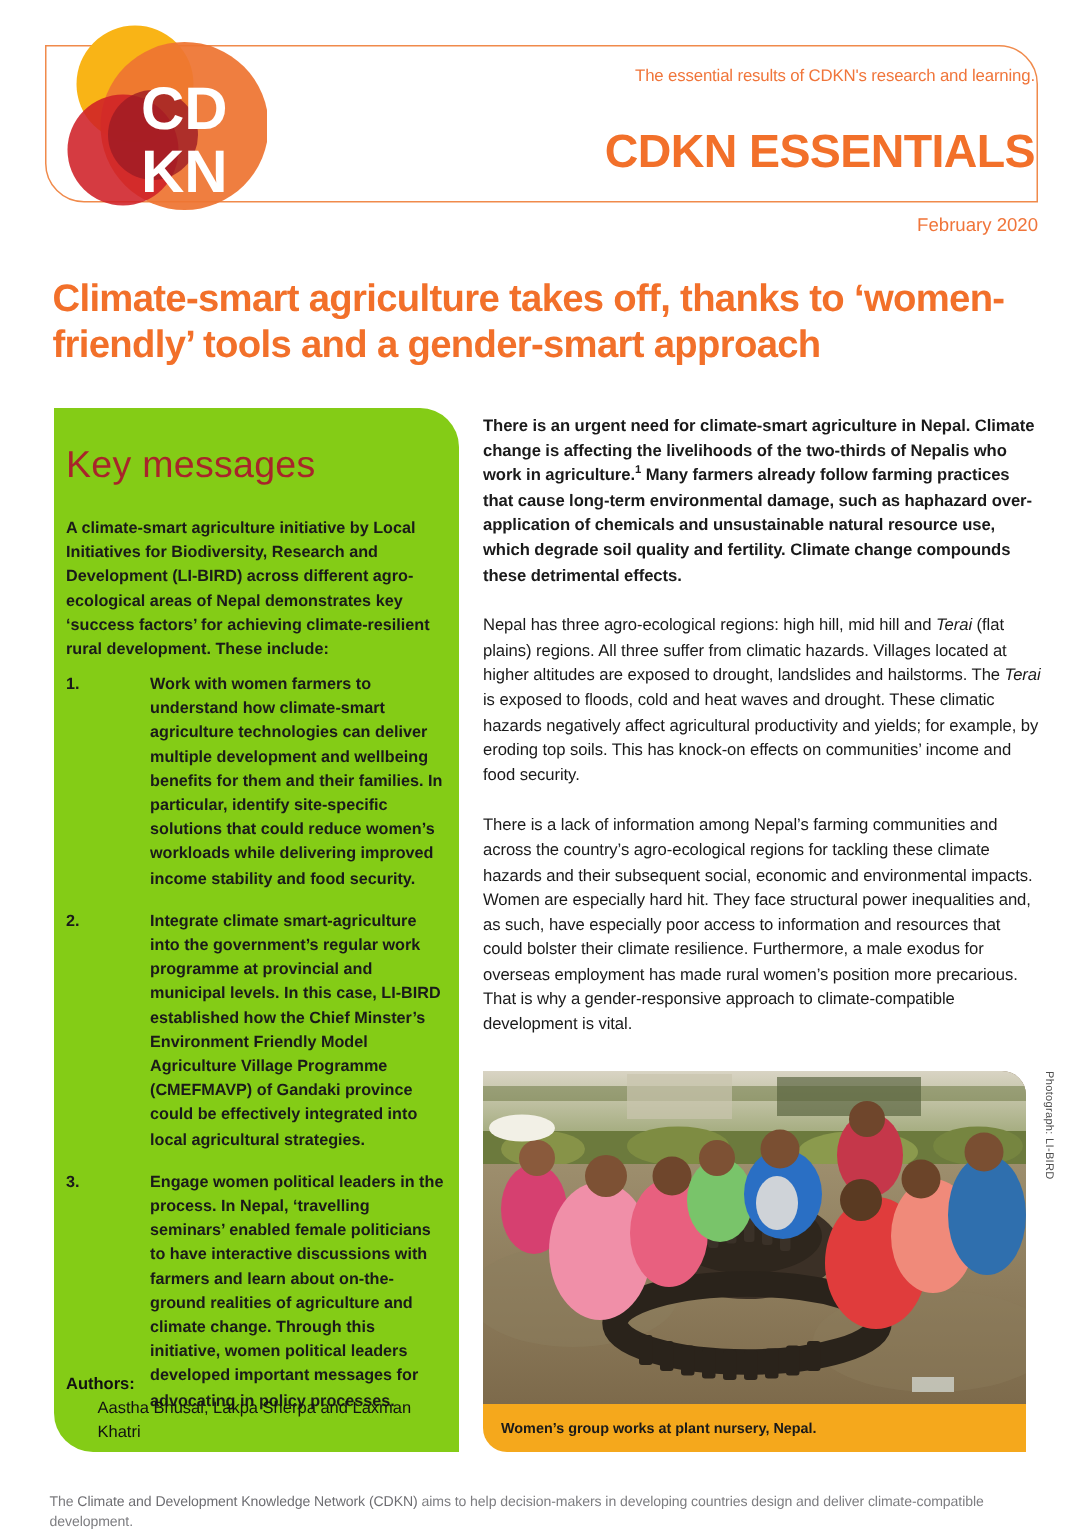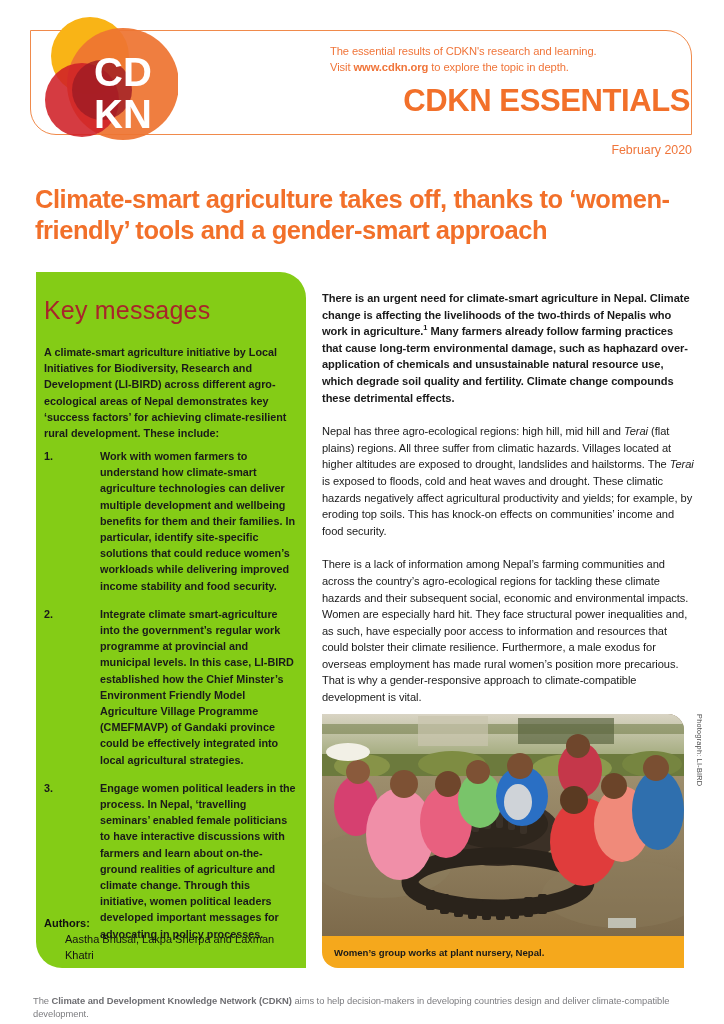--- a/index.html
+++ b/index.html
@@ -35,21 +35,21 @@
     width: 150px;
     height: 140px;
     z-index: 5;
   }
 
   #header-text {
     position: absolute;
     left: 330px;
     top: 44px;
     width: 360px;
-    text-align: left;
+    text-align: right;
     z-index: 6;
   }
   .tagline {
     color: #f0753a;
     font-size: 11.2px;
     line-height: 15.5px;
     letter-spacing: -0.1px;
   }
   .tagline b { font-weight: bold; }
 
@@ -164,21 +164,21 @@
     font-size: 11px;
     color: #111;
     line-height: 16px;
     margin-left: 21px;
   }
 
   
   #body-col {
     position: absolute;
     left: 322px;
-    top: 290px;
+    top: 276px;
     width: 372px;
   }
   .para {
     font-size: 11.1px;
     line-height: 16.6px;
     color: #1a1a1a;
     margin-bottom: 17px;
     letter-spacing: -0.05px;
   }
   .para.lead { font-weight: bold; }
@@ -235,41 +235,40 @@
   #footer {
     position: absolute;
     left: 33px;
     top: 994px;
     width: 670px;
     font-size: 9.4px;
     color: #7d7d80;
     line-height: 13px;
     letter-spacing: -0.05px;
   }
-  #footer b { color: #6e6e72; font-weight: bold; text-align: center; }
+  #footer b { color: #6e6e72; font-weight: normal; text-align: center; }
 </style>
 </head>
 <body>
 
 <div id="header-band"></div>
 
 <div id="logo">
   <svg width="150" height="140" viewBox="0 0 150 140">
     <circle cx="62" cy="44" r="39" fill="#f9b416"></circle>
     <circle cx="95" cy="72" r="56" fill="#ee7432" fill-opacity="0.93"></circle>
     <circle cx="54" cy="88" r="37" fill="#cf2027" fill-opacity="0.88"></circle>
     <circle cx="74" cy="78" r="30" fill="#9e1b24" fill-opacity="0.80"></circle>
     <text x="66" y="74" font-family="'Liberation Sans', sans-serif" font-size="40" font-weight="bold" fill="#ffffff">CD</text>
     <text x="66" y="116" font-family="'Liberation Sans', sans-serif" font-size="40" font-weight="bold" fill="#ffffff">KN</text>
   </svg>
 </div>
 
 <div id="header-text">
   <div class="tagline">The essential results of CDKN's research and learning.</div>
-  <div class="tagline"><span>Visit </span><b>www.cdkn.org</b><span> to explore the topic in depth.</span></div>
 </div>
 
 <div id="essentials-title">CDKN ESSENTIALS</div>
 
 <div id="issue-date">February 2020</div>
 
 <h1 id="doc-title">Climate-smart agriculture takes off, thanks to ‘women-friendly’ tools and a gender-smart approach</h1>
 
 <aside id="key-box">
   <div id="key-heading">Key messages</div>

